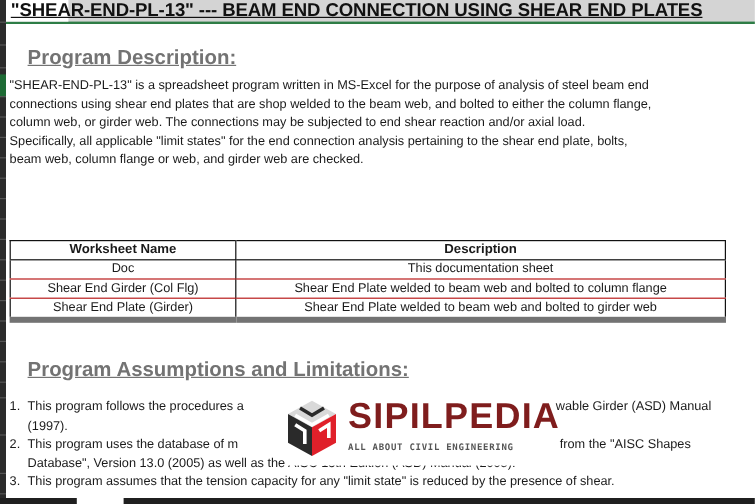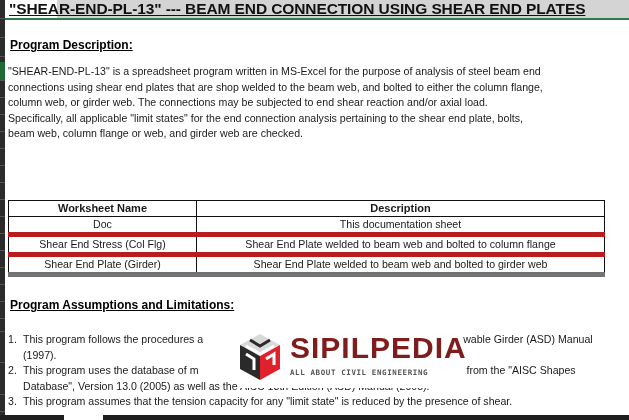--- a/index.html
+++ b/index.html
@@ -30,36 +30,36 @@
       background: #ffffff;
       border-right: 0;
     }
     .title-text {
       position: absolute; left: 4px; top: 0px;
       font-weight: bold; font-size: 15.5px; line-height: 18px;
       text-decoration: underline; white-space: nowrap;
       letter-spacing: -0.1px; color: #111;
     }
     .section-heading {
-      position: absolute; left: 5px;
-      font-weight: bold; font-size: 12px; text-decoration: underline;
-      white-space: nowrap; color: #000000;
+      position: absolute; left: 18px;
+      font-weight: bold; font-size: 17px; text-decoration: underline;
+      white-space: nowrap; color: #737373;
     }
     .para {
       position: absolute; left: 3px; width: 615px;
       font-size: 10.6px; line-height: 15.6px; color: #1a1a1a;
     }
     .para p { margin: 0; white-space: nowrap; }
     table.ws {
       position: absolute; left: 3px; top: 200px; width: 597px;
       border-collapse: collapse; font-size: 10.6px;
     }
     table.ws th, table.ws td {
       text-align: center; height: 15px; padding: 0; line-height: 15px;
-      border-bottom: 5px solid #b91c1c;
+      border-bottom: 1px solid #b91c1c;
     }
     table.ws th { font-weight: bold; font-size: 11px; border-bottom: 1px solid #111; }
     table.ws { border: 1px solid #111; }
     table.ws td.c1, table.ws th.c1 { width: 187px; border-right: 1px solid #111; }
     table.ws tr:last-child td { border-bottom: 5px solid #737373; }
     .list {
       position: absolute; left: 3px; top: 332px; width: 615px;
       font-size: 10.6px; line-height: 15.5px;
     }
     .list .item { display: flex; }
@@ -141,21 +141,21 @@
         <th class="c1">Worksheet Name</th>
         <th>Description</th>
       </tr>
     </thead>
     <tbody>
       <tr>
         <td class="c1">Doc</td>
         <td>This documentation sheet</td>
       </tr>
       <tr>
-        <td class="c1">Shear End Stress (Col Flg)</td>
+        <td class="c1">Shear End Girder (Col Flg)</td>
         <td>Shear End Plate welded to beam web and bolted to column flange</td>
       </tr>
       <tr>
         <td class="c1">Shear End Plate (Girder)</td>
         <td>Shear End Plate welded to beam web and bolted to girder web</td>
       </tr>
     </tbody>
   </table>
 
   <div class="section-heading" style="top:298px;">Program Assumptions and Limitations:</div>

